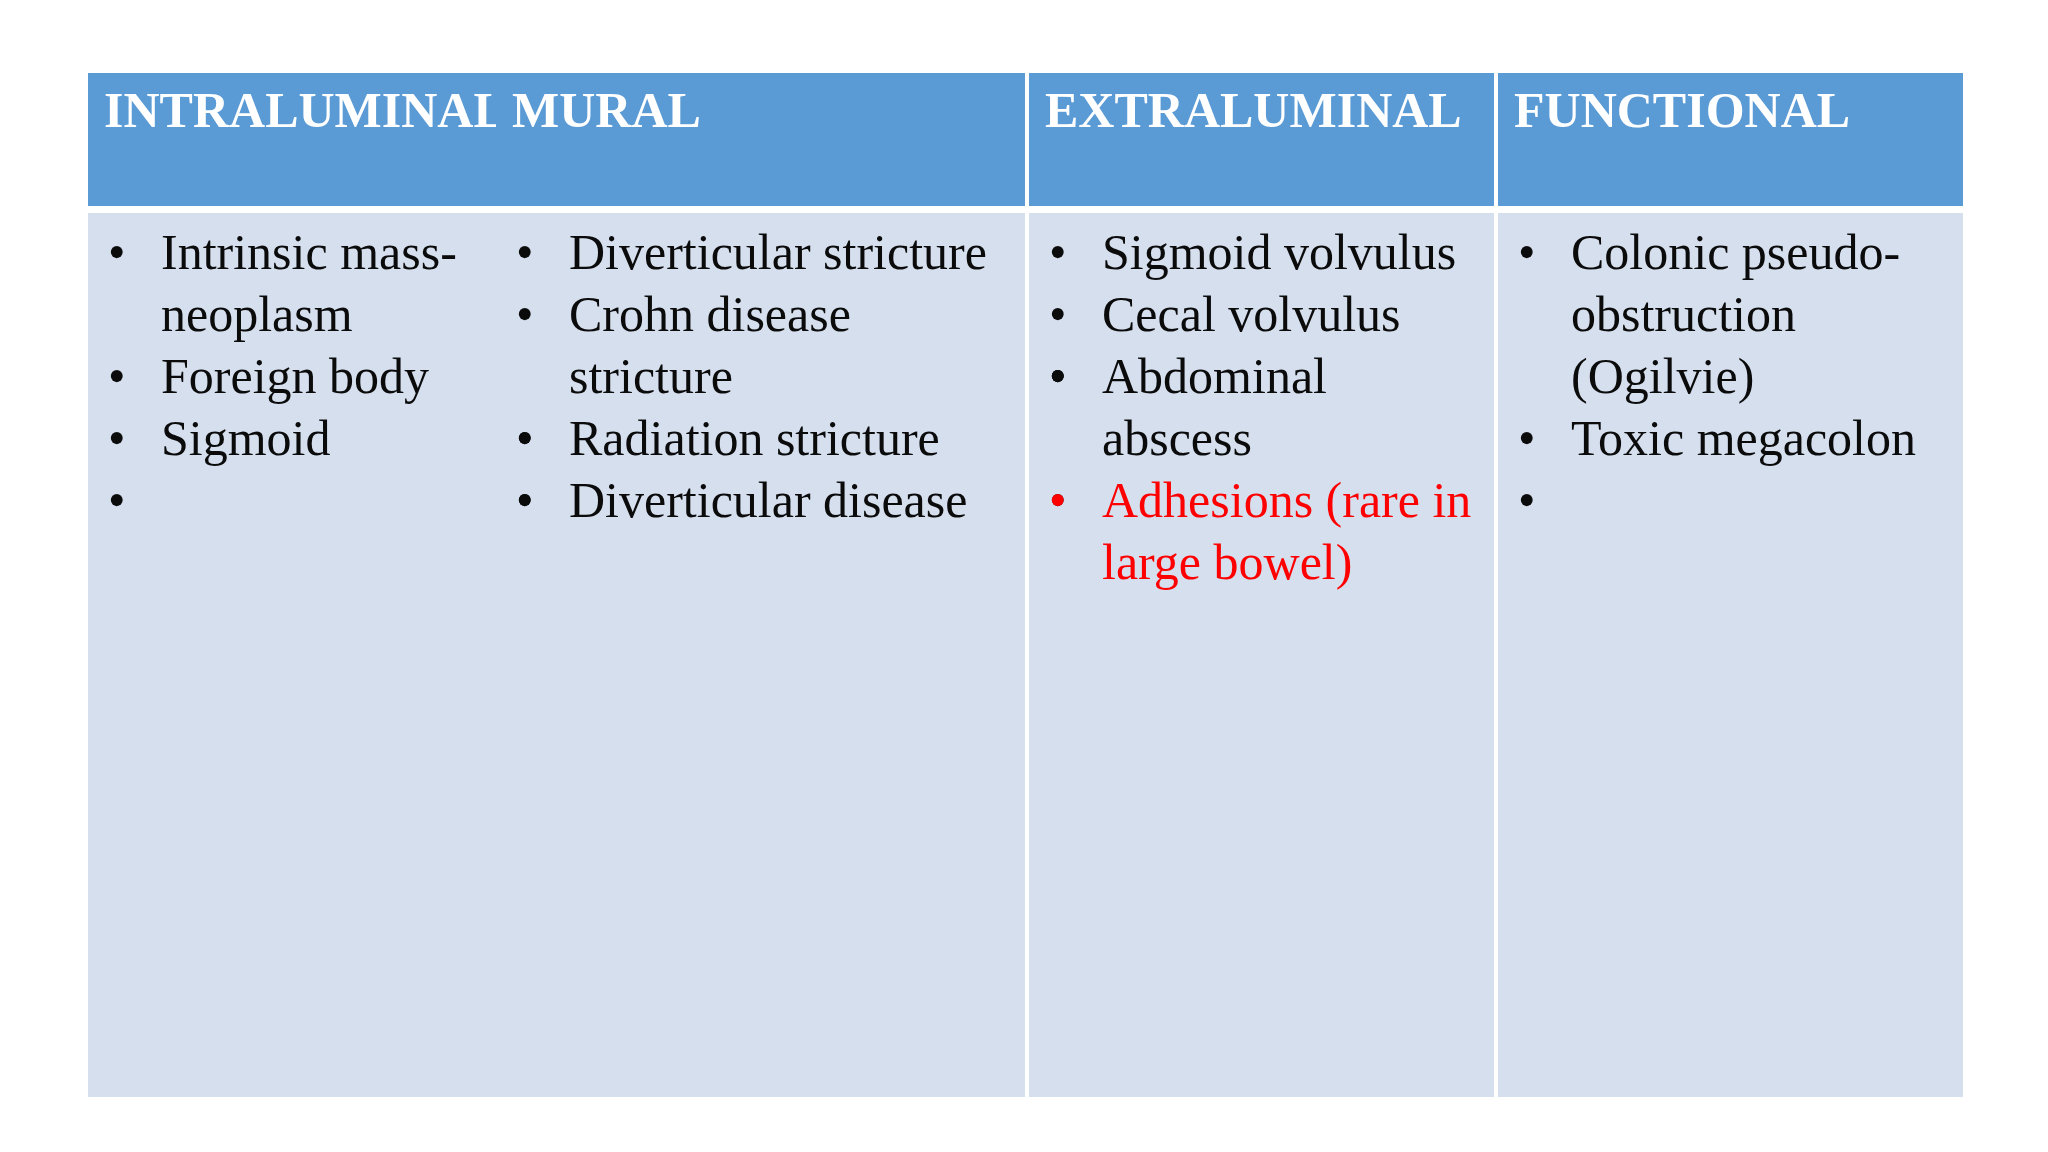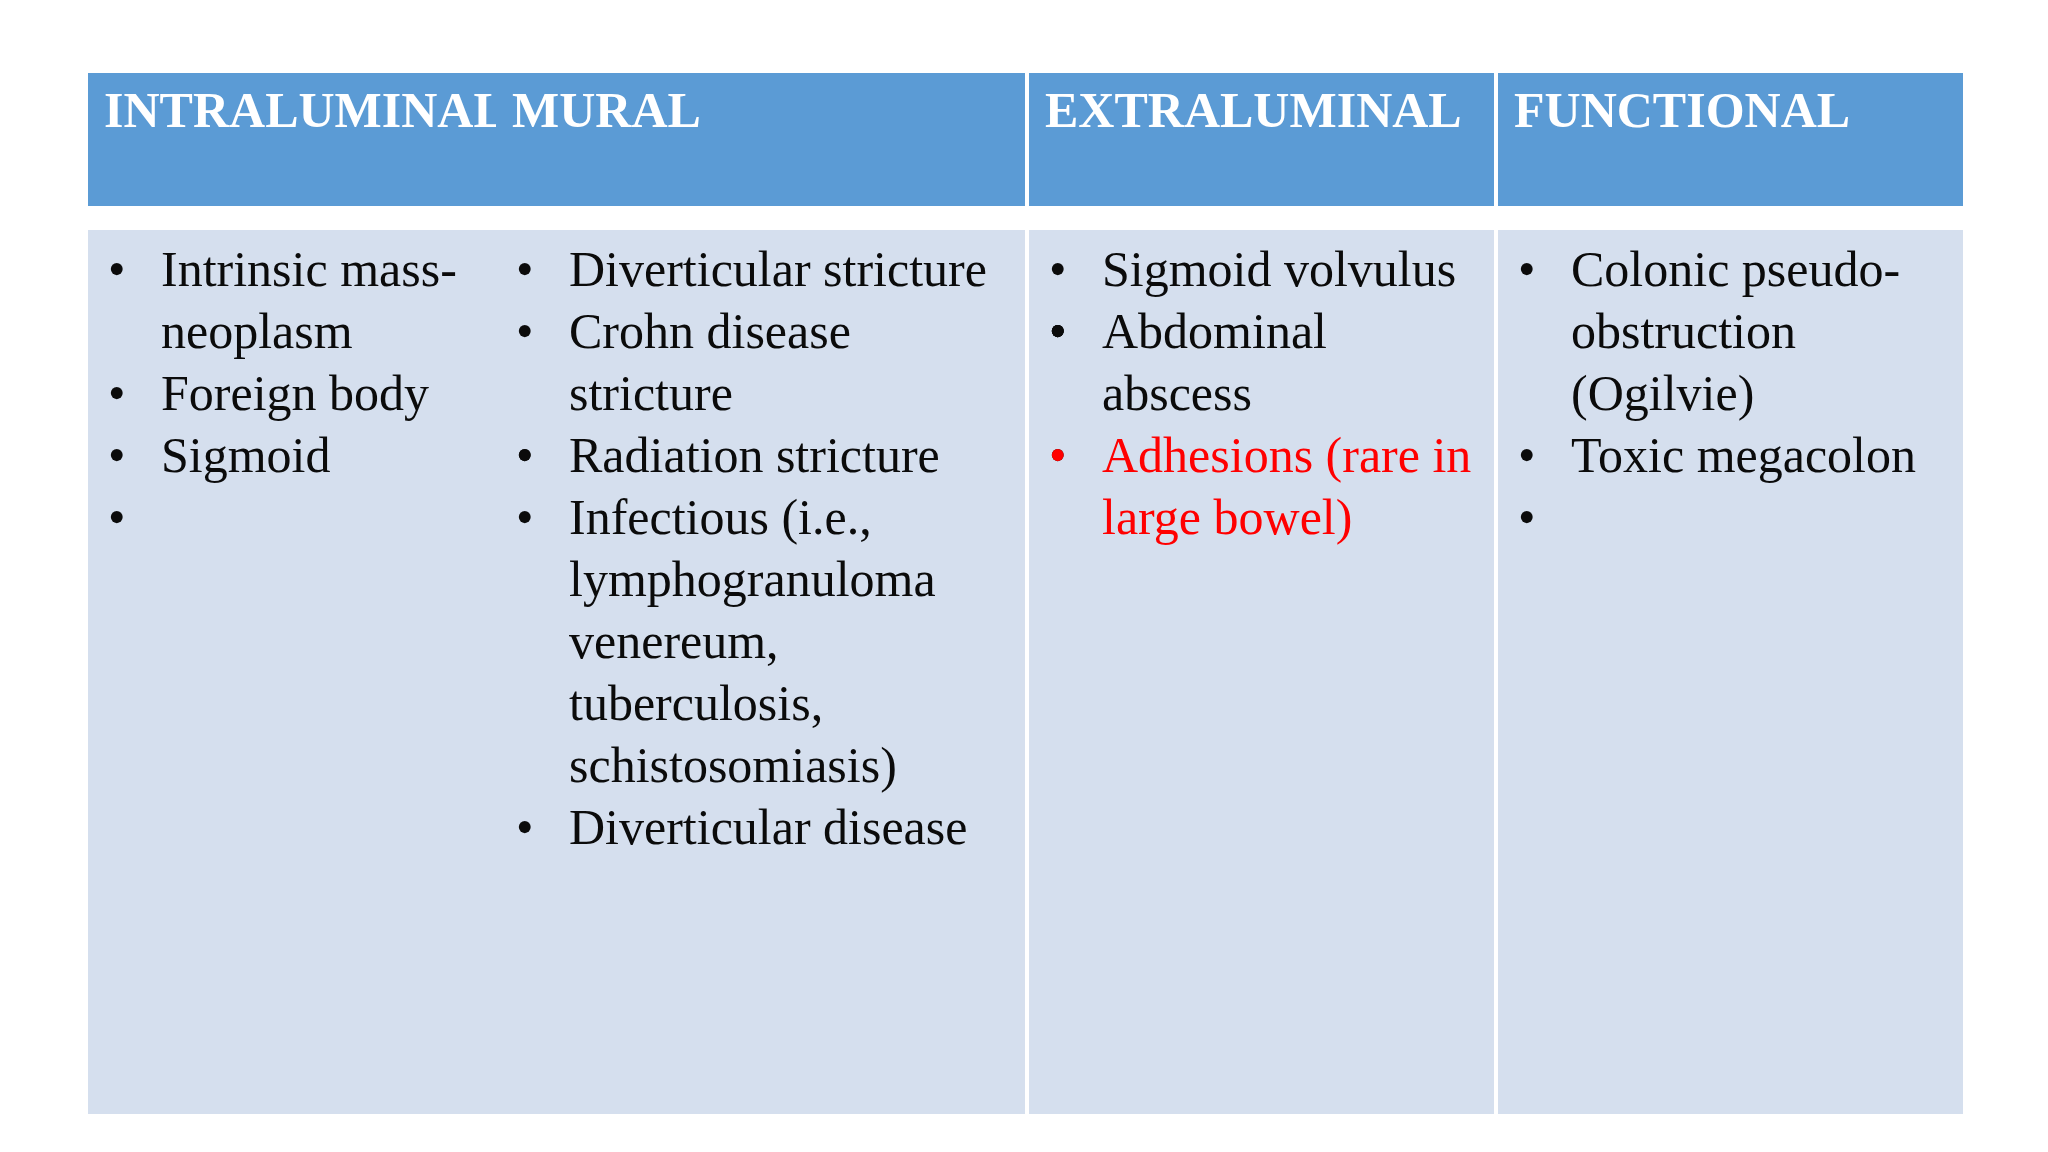--- a/index.html
+++ b/index.html
@@ -21,21 +21,21 @@
     position: absolute;
     left: 88px;
     top: 73px;
     display: grid;
     grid-template-columns: 404px 529px 465px 465px;
     column-gap: 4px;
   }
   .col {
     display: grid;
     grid-template-rows: 133px 884px;
-    row-gap: 24px;
+    row-gap: 7px;
   }
   .cell-header {
     background: var(--header-bg, #5b9bd5);
     color: var(--header-fg, #ffffff);
     font-weight: bold;
     font-size: 50px;
     line-height: 62px;
     padding: 6px 10px 0 16px;
     overflow-wrap: break-word;
     word-wrap: break-word;
@@ -95,36 +95,32 @@
 
   <div class="col">
     <div class="cell-header">MURAL</div>
     <div class="cell-body">
       <ul class="items">
             <li><span class="bullet">•</span><span class="item-text">Diverticular stricture</span></li>
             <li><span class="bullet">•</span><span class="item-text">Crohn disease
 stricture</span></li>
             <li><span class="bullet">•</span></li>
             <li><span class="bullet">•</span><span class="item-text">Radiation stricture</span></li>
-            <li><span class="bullet">•</span><span class="item-text">Infectious (i.e.,
-lymphogranuloma
-venereum,
-tuberculosis,
-schistosomiasis)</span></li>
+            <li><span class="bullet">•</span></li>
             <li><span class="bullet">•</span><span class="item-text">Diverticular disease</span></li>
           </ul>
     </div>
   </div>
 
   <div class="col">
     <div class="cell-header">EXTRALUMINAL</div>
     <div class="cell-body">
       <ul class="items">
             <li><span class="bullet">•</span><span class="item-text">Sigmoid volvulus</span></li>
-            <li><span class="bullet">•</span></li>
+            <li><span class="bullet">•</span><span class="item-text">Cecal volvulus</span></li>
             <li><span class="bullet">•</span></li>
             <li><span class="bullet">•</span></li>
             <li><span class="bullet">•</span><span class="item-text">Abdominal
 abscess</span></li>
             <li><span class="bullet">•</span></li>
             <li class="highlight"><span class="bullet">•</span><span class="item-text">Adhesions (rare in
 large bowel)</span></li>
           </ul>
     </div>
   </div>

